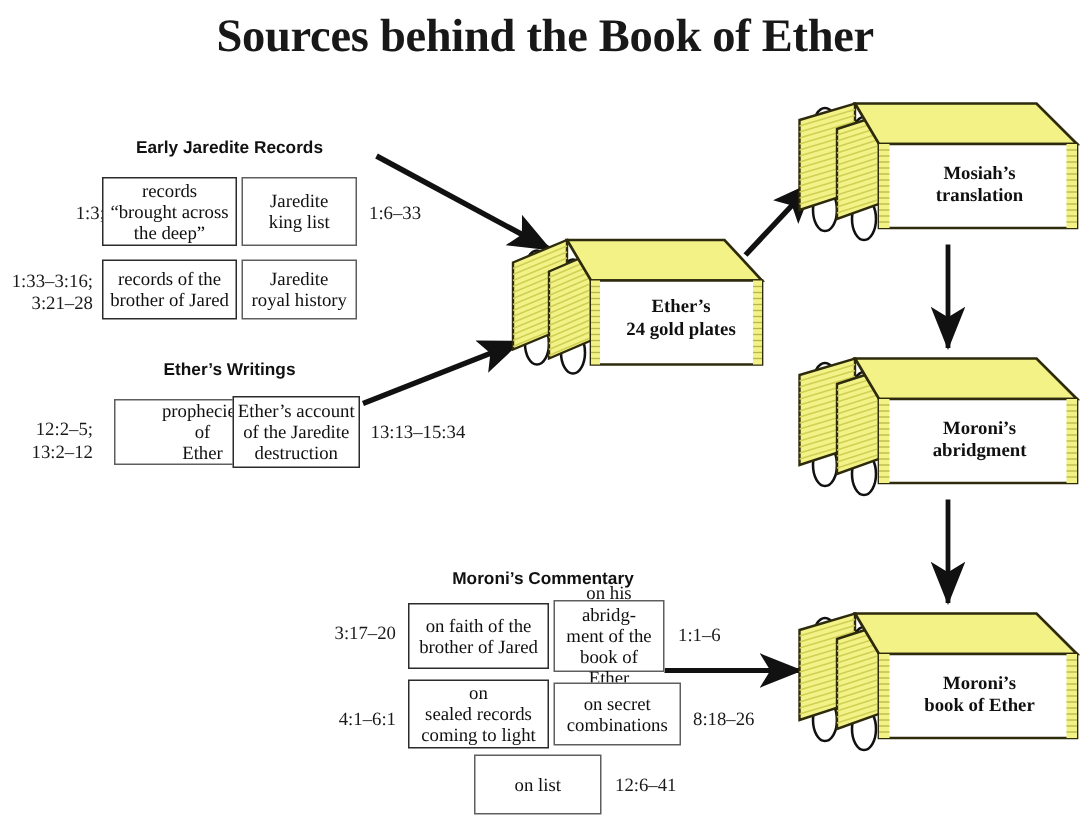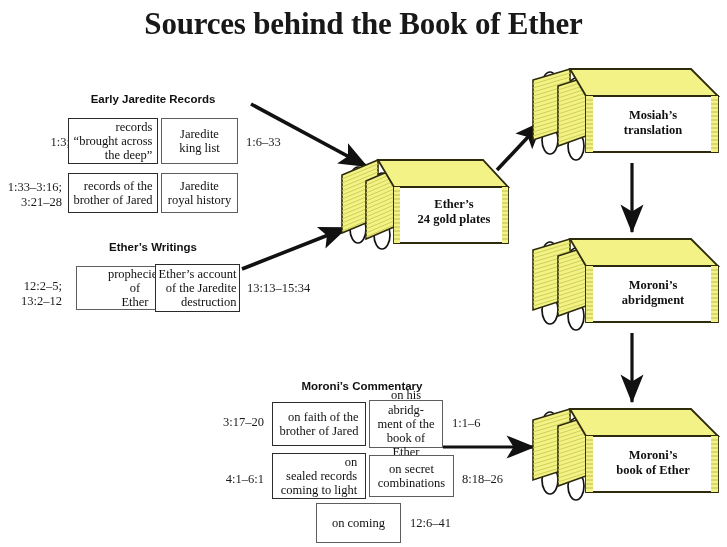--- a/index.html
+++ b/index.html
@@ -64,21 +64,21 @@
     display: flex;
     align-items: center;
     justify-content: center;
     text-align: center;
     font-family: "Liberation Serif", serif;
     font-size: 12.5px;
     line-height: 1.14;
     color: #101010;
     padding: 0 2px;
   }
-  .cbox.dark { border-color: #2b2b2b; text-align: right; }
+  .cbox.dark { border-color: #2b2b2b; }
 
   
   .plates { position: absolute; }
   .plates svg { display: block; overflow: visible; }
   .plate-label {
     position: absolute;
     font-family: "Liberation Serif", serif;
     font-weight: bold;
     font-size: 12.5px;
     line-height: 1.2;
@@ -143,21 +143,21 @@
   <div class="abs ref right-align" style="left:200px; top:415px; width:64px;">3:17–20</div>
   <div class="abs cbox dark" style="left:272px; top:402px; width:94px; height:44px;">on faith of the<br>brother of Jared</div>
   <div class="abs cbox" style="left:369px; top:400px; width:74px; height:48px;">on his abridg-<br>ment of the<br>book of Ether</div>
   <div class="abs ref left-align" style="left:452px; top:416px; width:80px;">1:1–6</div>
 
   <div class="abs ref right-align" style="left:200px; top:472px; width:64px;">4:1–6:1</div>
   <div class="abs cbox" style="left:369px; top:455px; width:85px; height:42px;">on secret<br>combinations</div>
   <div class="abs cbox dark" style="left:272px; top:453px; width:94px; height:46px;">on<br>sealed records<br>coming to light</div>
   <div class="abs ref left-align" style="left:462px; top:472px; width:80px;">8:18–26</div>
 
-  <div class="abs cbox" style="left:316px; top:503px; width:85px; height:40px;">on coming</div>
+  <div class="abs cbox" style="left:316px; top:503px; width:85px; height:40px;">on list</div>
   <div class="abs ref left-align" style="left:410px; top:516px; width:80px;">12:6–41</div>
 
   <div class="plates" style="left:338px; top:155px;">
     <svg width="175" height="105" viewBox="0 0 175 105">
 
       <ellipse cx="20" cy="26" rx="8" ry="14" fill="none" stroke="#111" stroke-width="1.7"></ellipse>
       <ellipse cx="20" cy="74" rx="8" ry="14" fill="none" stroke="#111" stroke-width="1.7"></ellipse>
       <ellipse cx="44" cy="32" rx="8" ry="14" fill="none" stroke="#111" stroke-width="1.7"></ellipse>
       <ellipse cx="44" cy="80" rx="8" ry="14" fill="none" stroke="#111" stroke-width="1.7"></ellipse>
 

